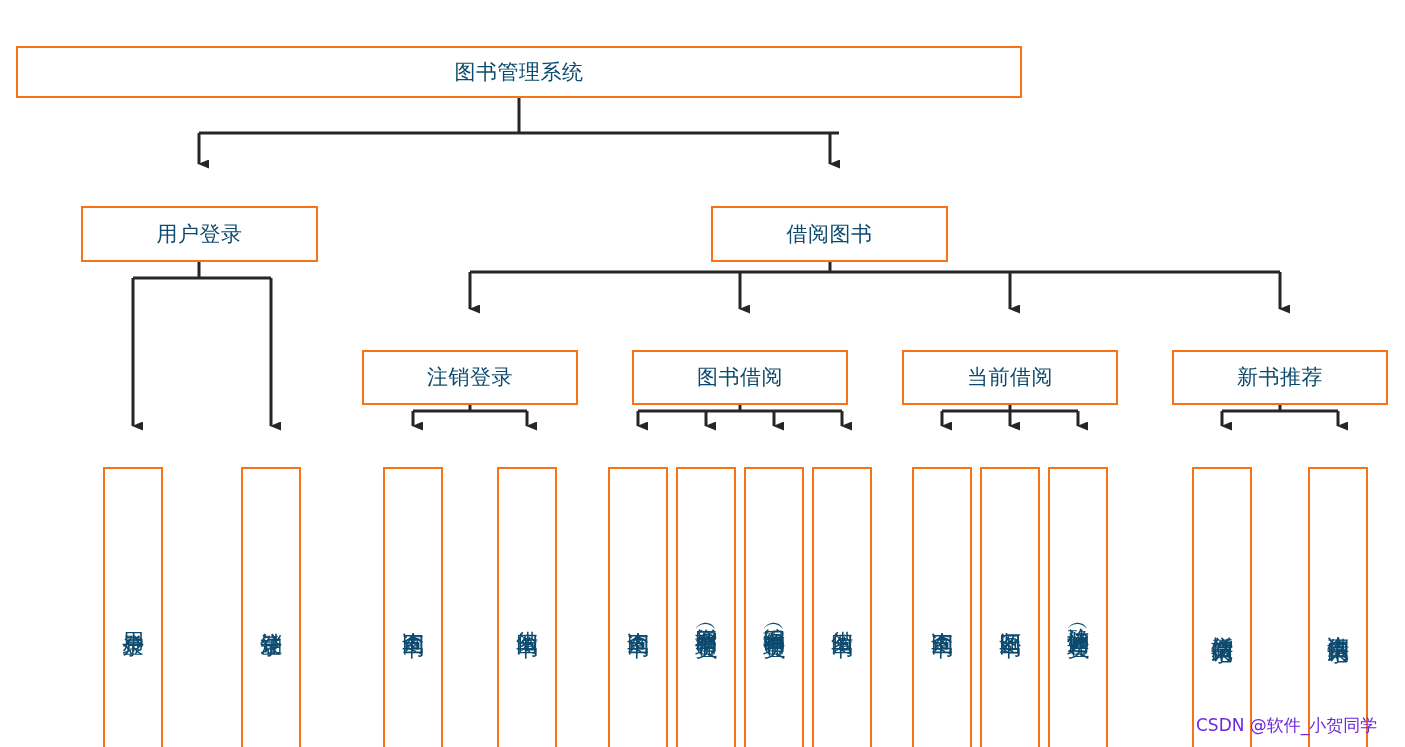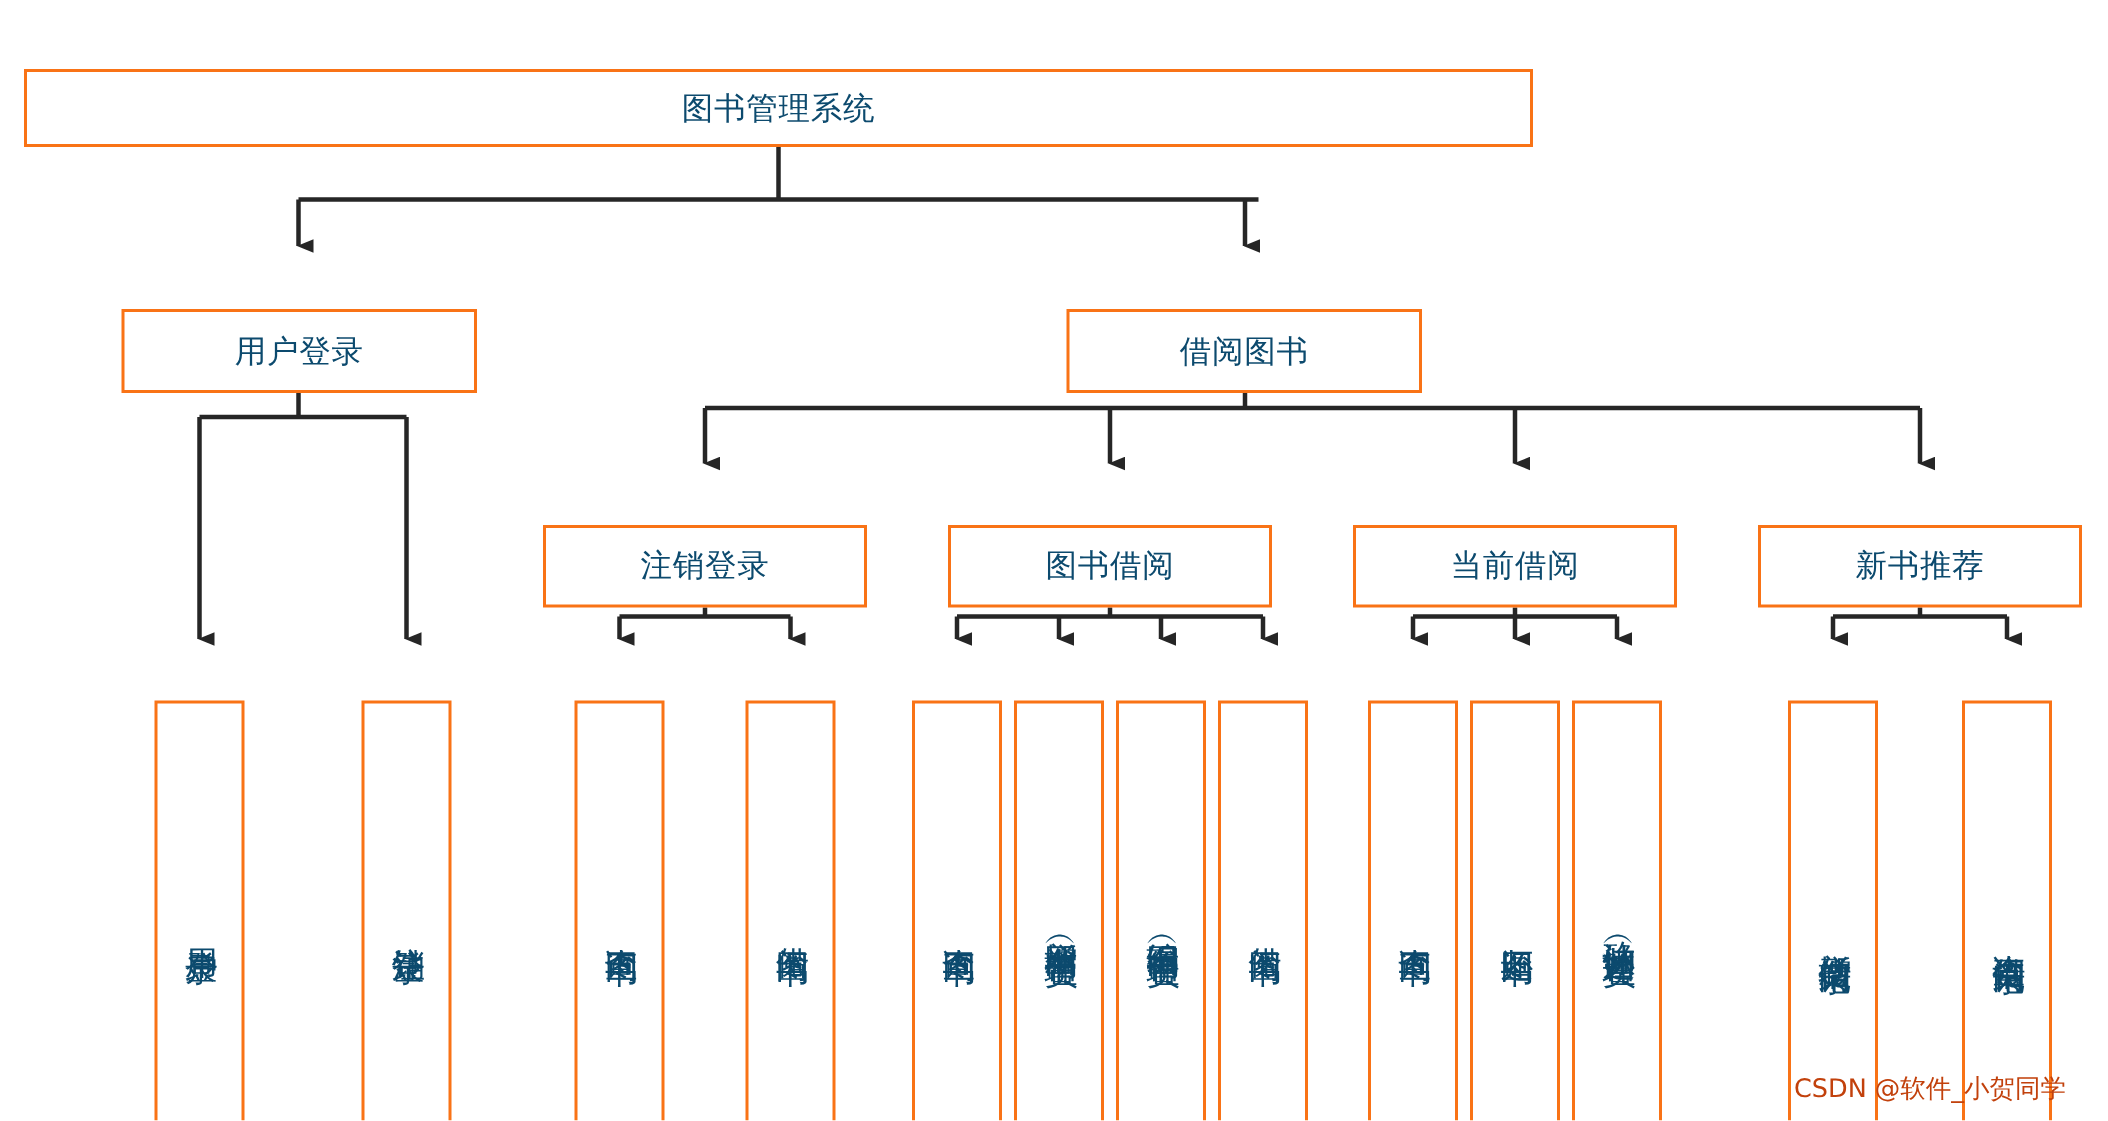--- a/index.html
+++ b/index.html
@@ -60,21 +60,21 @@
     line-height: 1.12;
     letter-spacing: 1.5px;
     white-space: nowrap;
     max-height: 100%;
   }
   .watermark {
     position: absolute;
     left: 1196px;
     top: 714px;
     font-size: 17px;
-    color: #c2410c;
+    color: #6d28d9;
     white-space: nowrap;
     z-index: 3;
     font-family: "DejaVu Sans", "Liberation Sans", sans-serif;
   }
 </style>
 </head>
 <body>
 
 <div id="canvas">
 

